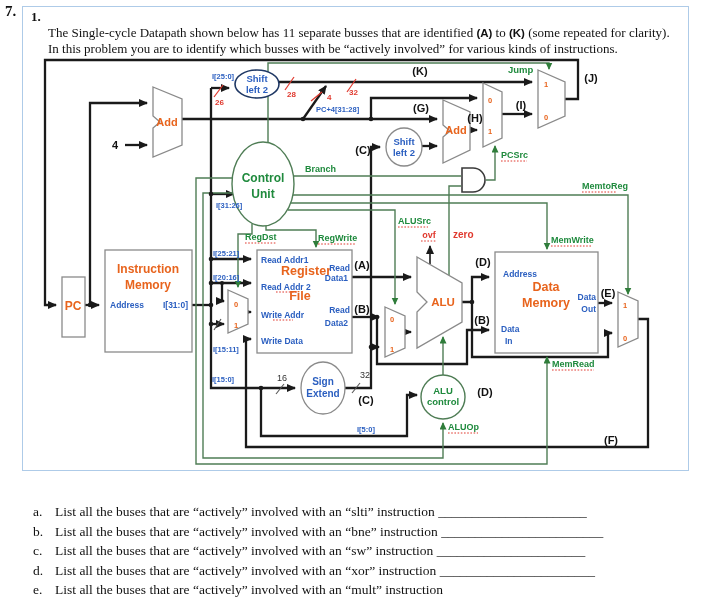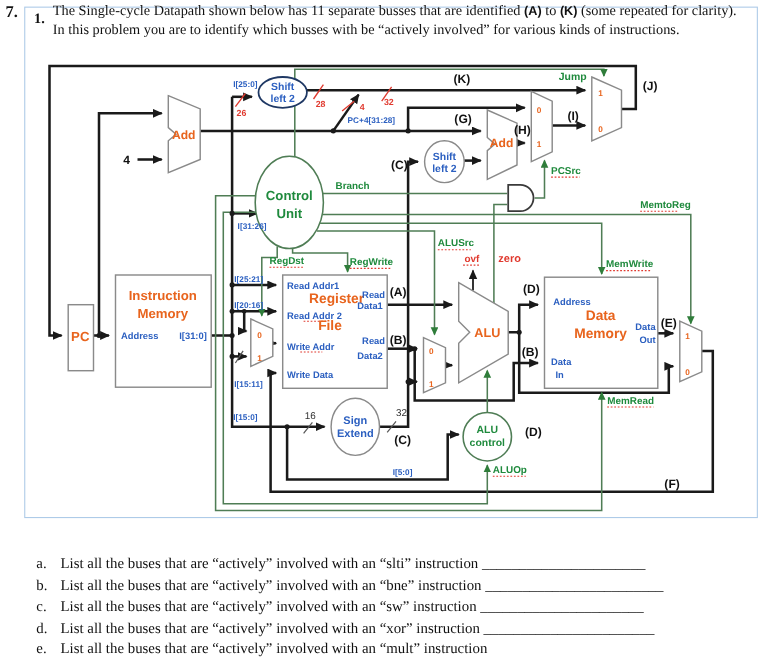--- a/index.html
+++ b/index.html
@@ -1,21 +1,21 @@
 <!DOCTYPE html>
 <html><head>
 <meta charset="utf-8">
 <style>
   html,body{margin:0;padding:0;background:#fff;}
   #page{position:relative;width:702px;height:602px;background:#fff;overflow:hidden;
         font-family:"Liberation Serif",serif;color:#111;}
   #qnum{position:absolute;left:5px;top:3px;font-size:15px;font-weight:bold;}
   #bluebox{position:absolute;left:22px;top:6px;width:665px;height:463px;border:1px solid #aecbe8;}
   #itemnum{position:absolute;left:31px;top:9px;font-size:13px;font-weight:bold;}
-  #ptext{position:absolute;left:48px;top:2px;width:622px;font-size:13px;line-height:16px;}
+  #ptext{position:absolute;left:48px;top:25px;width:622px;font-size:13px;line-height:16px;}
   #ptext .busref{font-family:"Liberation Sans",sans-serif;font-weight:bold;font-size:11.5px;}
   #questions{position:absolute;left:33px;top:502px;width:660px;font-size:13.5px;line-height:19.5px;}
   .qrow{display:flex;}
   .qlabel{width:22px;flex:0 0 22px;}
   svg{position:absolute;left:0;top:0;}
   .wire{stroke:#1a1a1a;stroke-width:2.3;fill:none;}
   .twire{stroke:#1a1a1a;stroke-width:1.6;fill:none;}
   .gwire{stroke:#4f7d55;stroke-width:1.4;fill:none;}
   .box{fill:#fff;stroke:#8a8a8a;stroke-width:1.3;}
   .shape{fill:#fff;stroke:#8a8a8a;stroke-width:1.3;}

